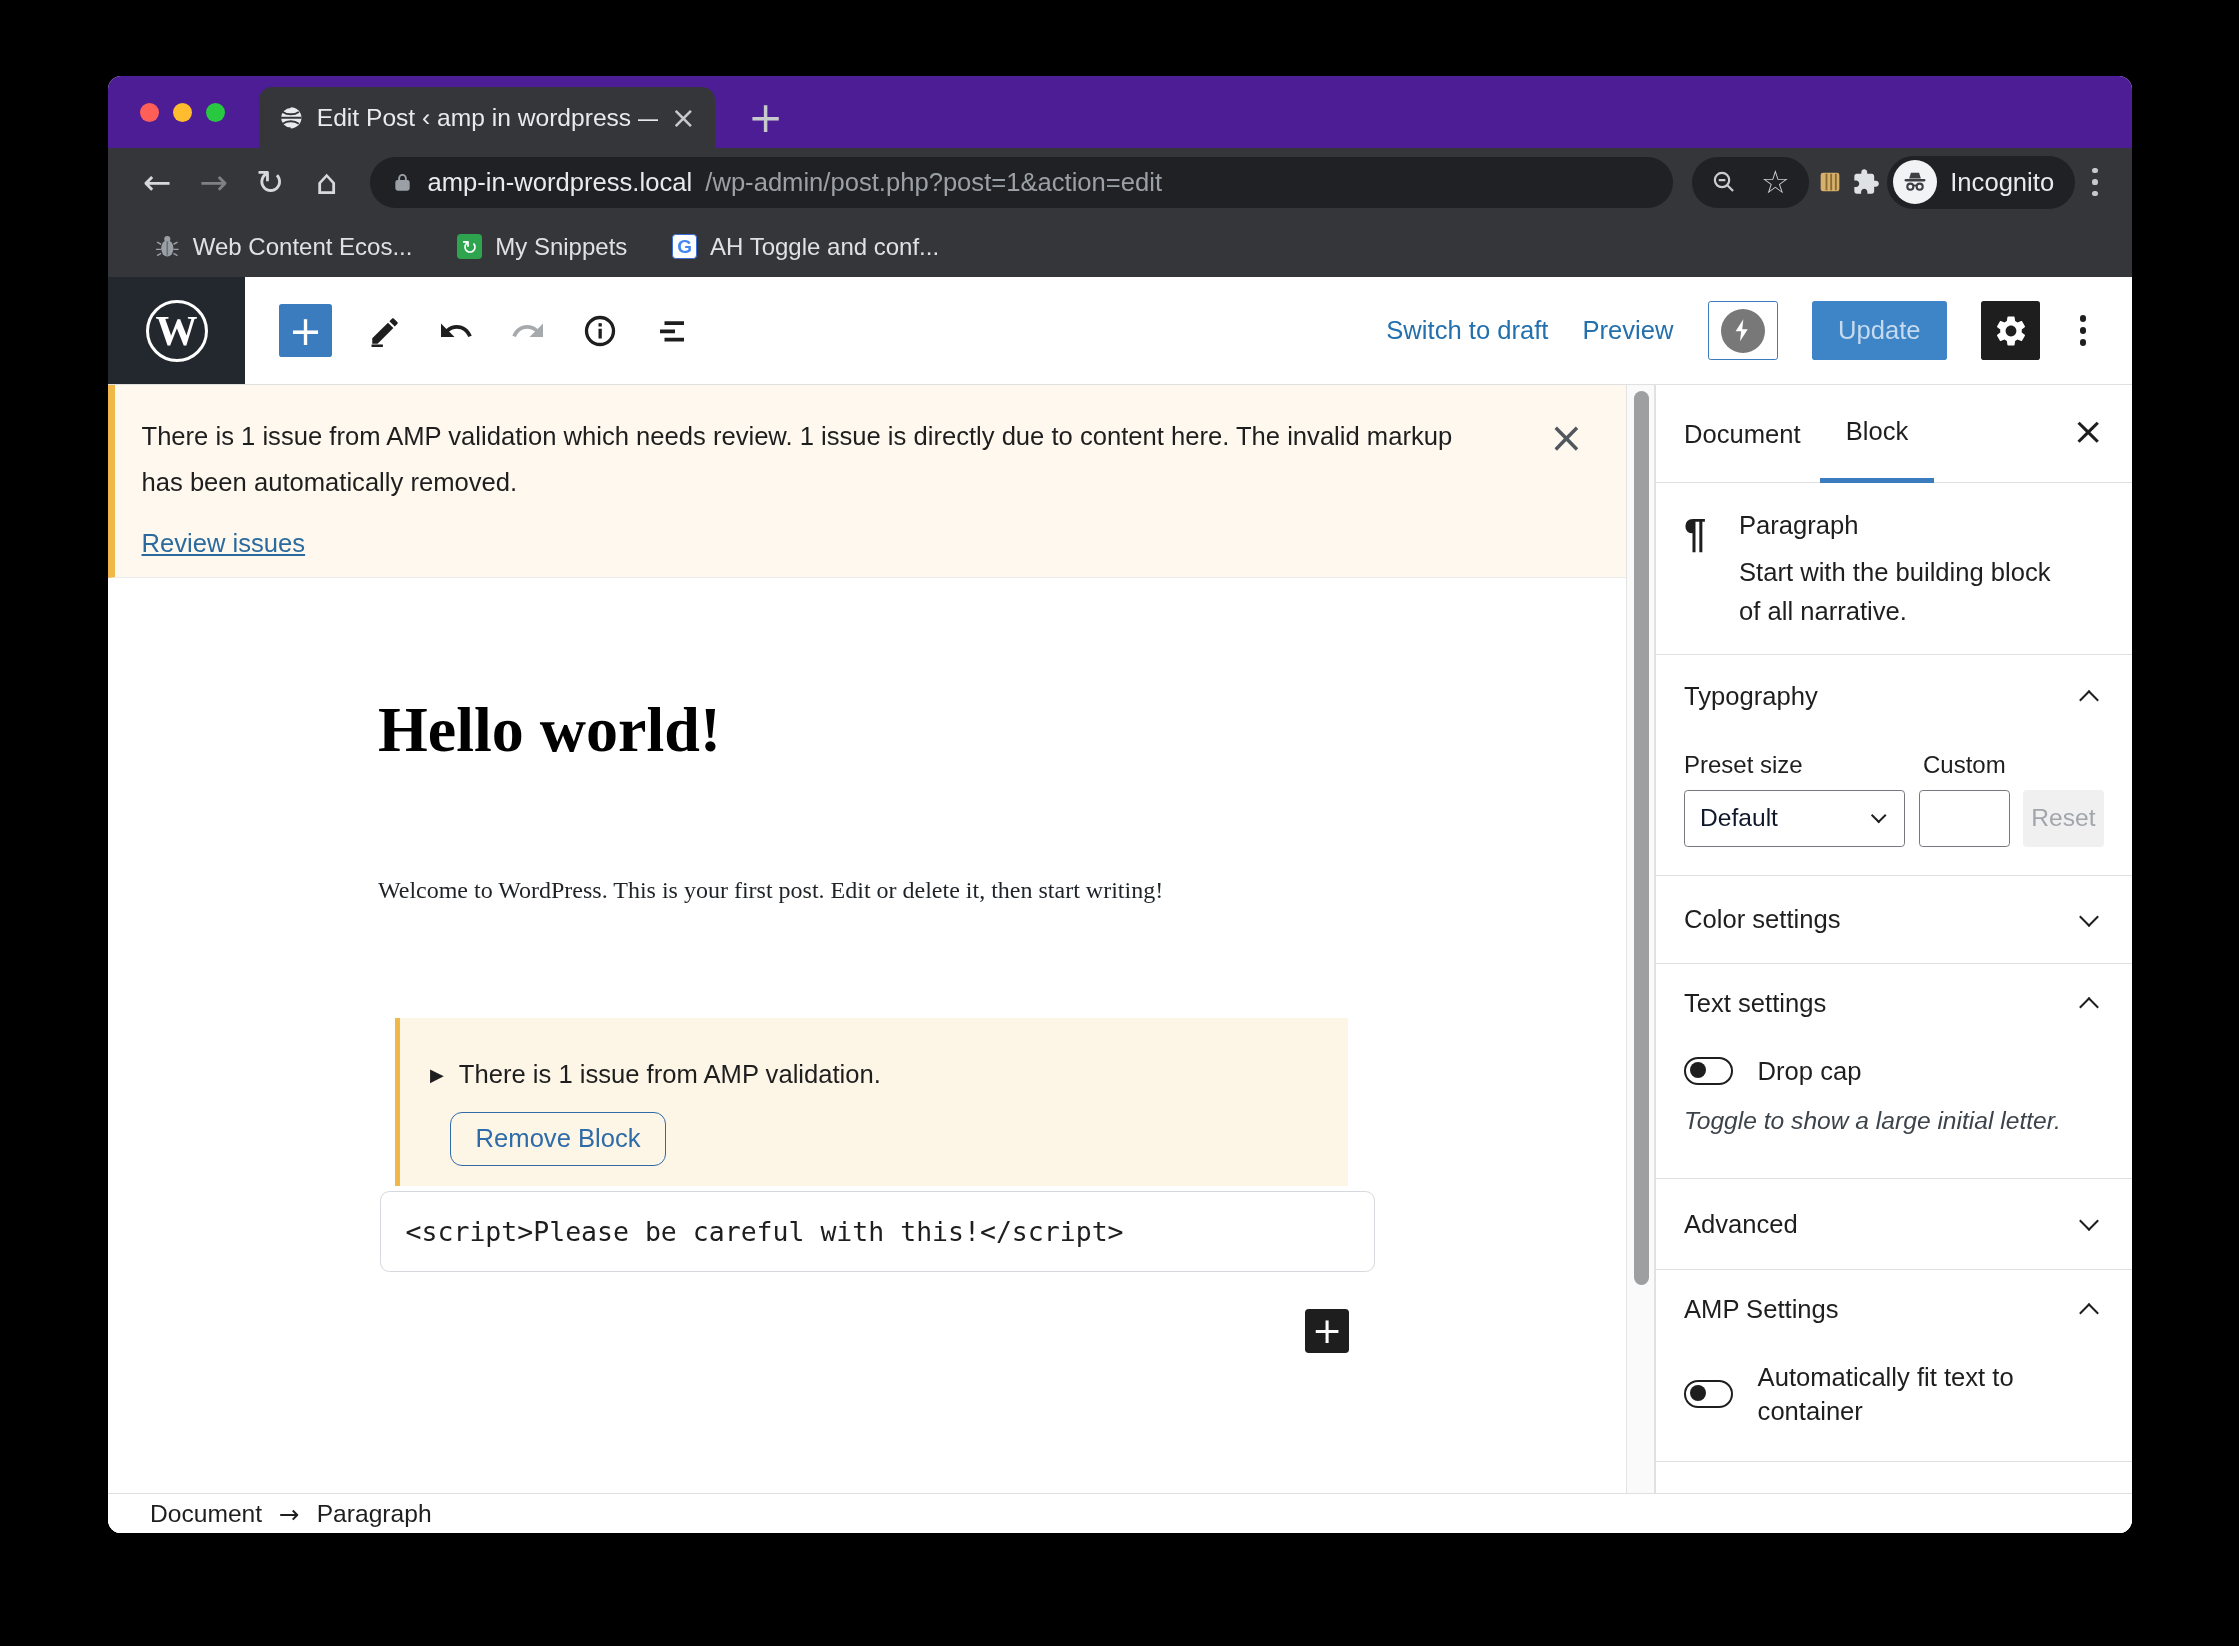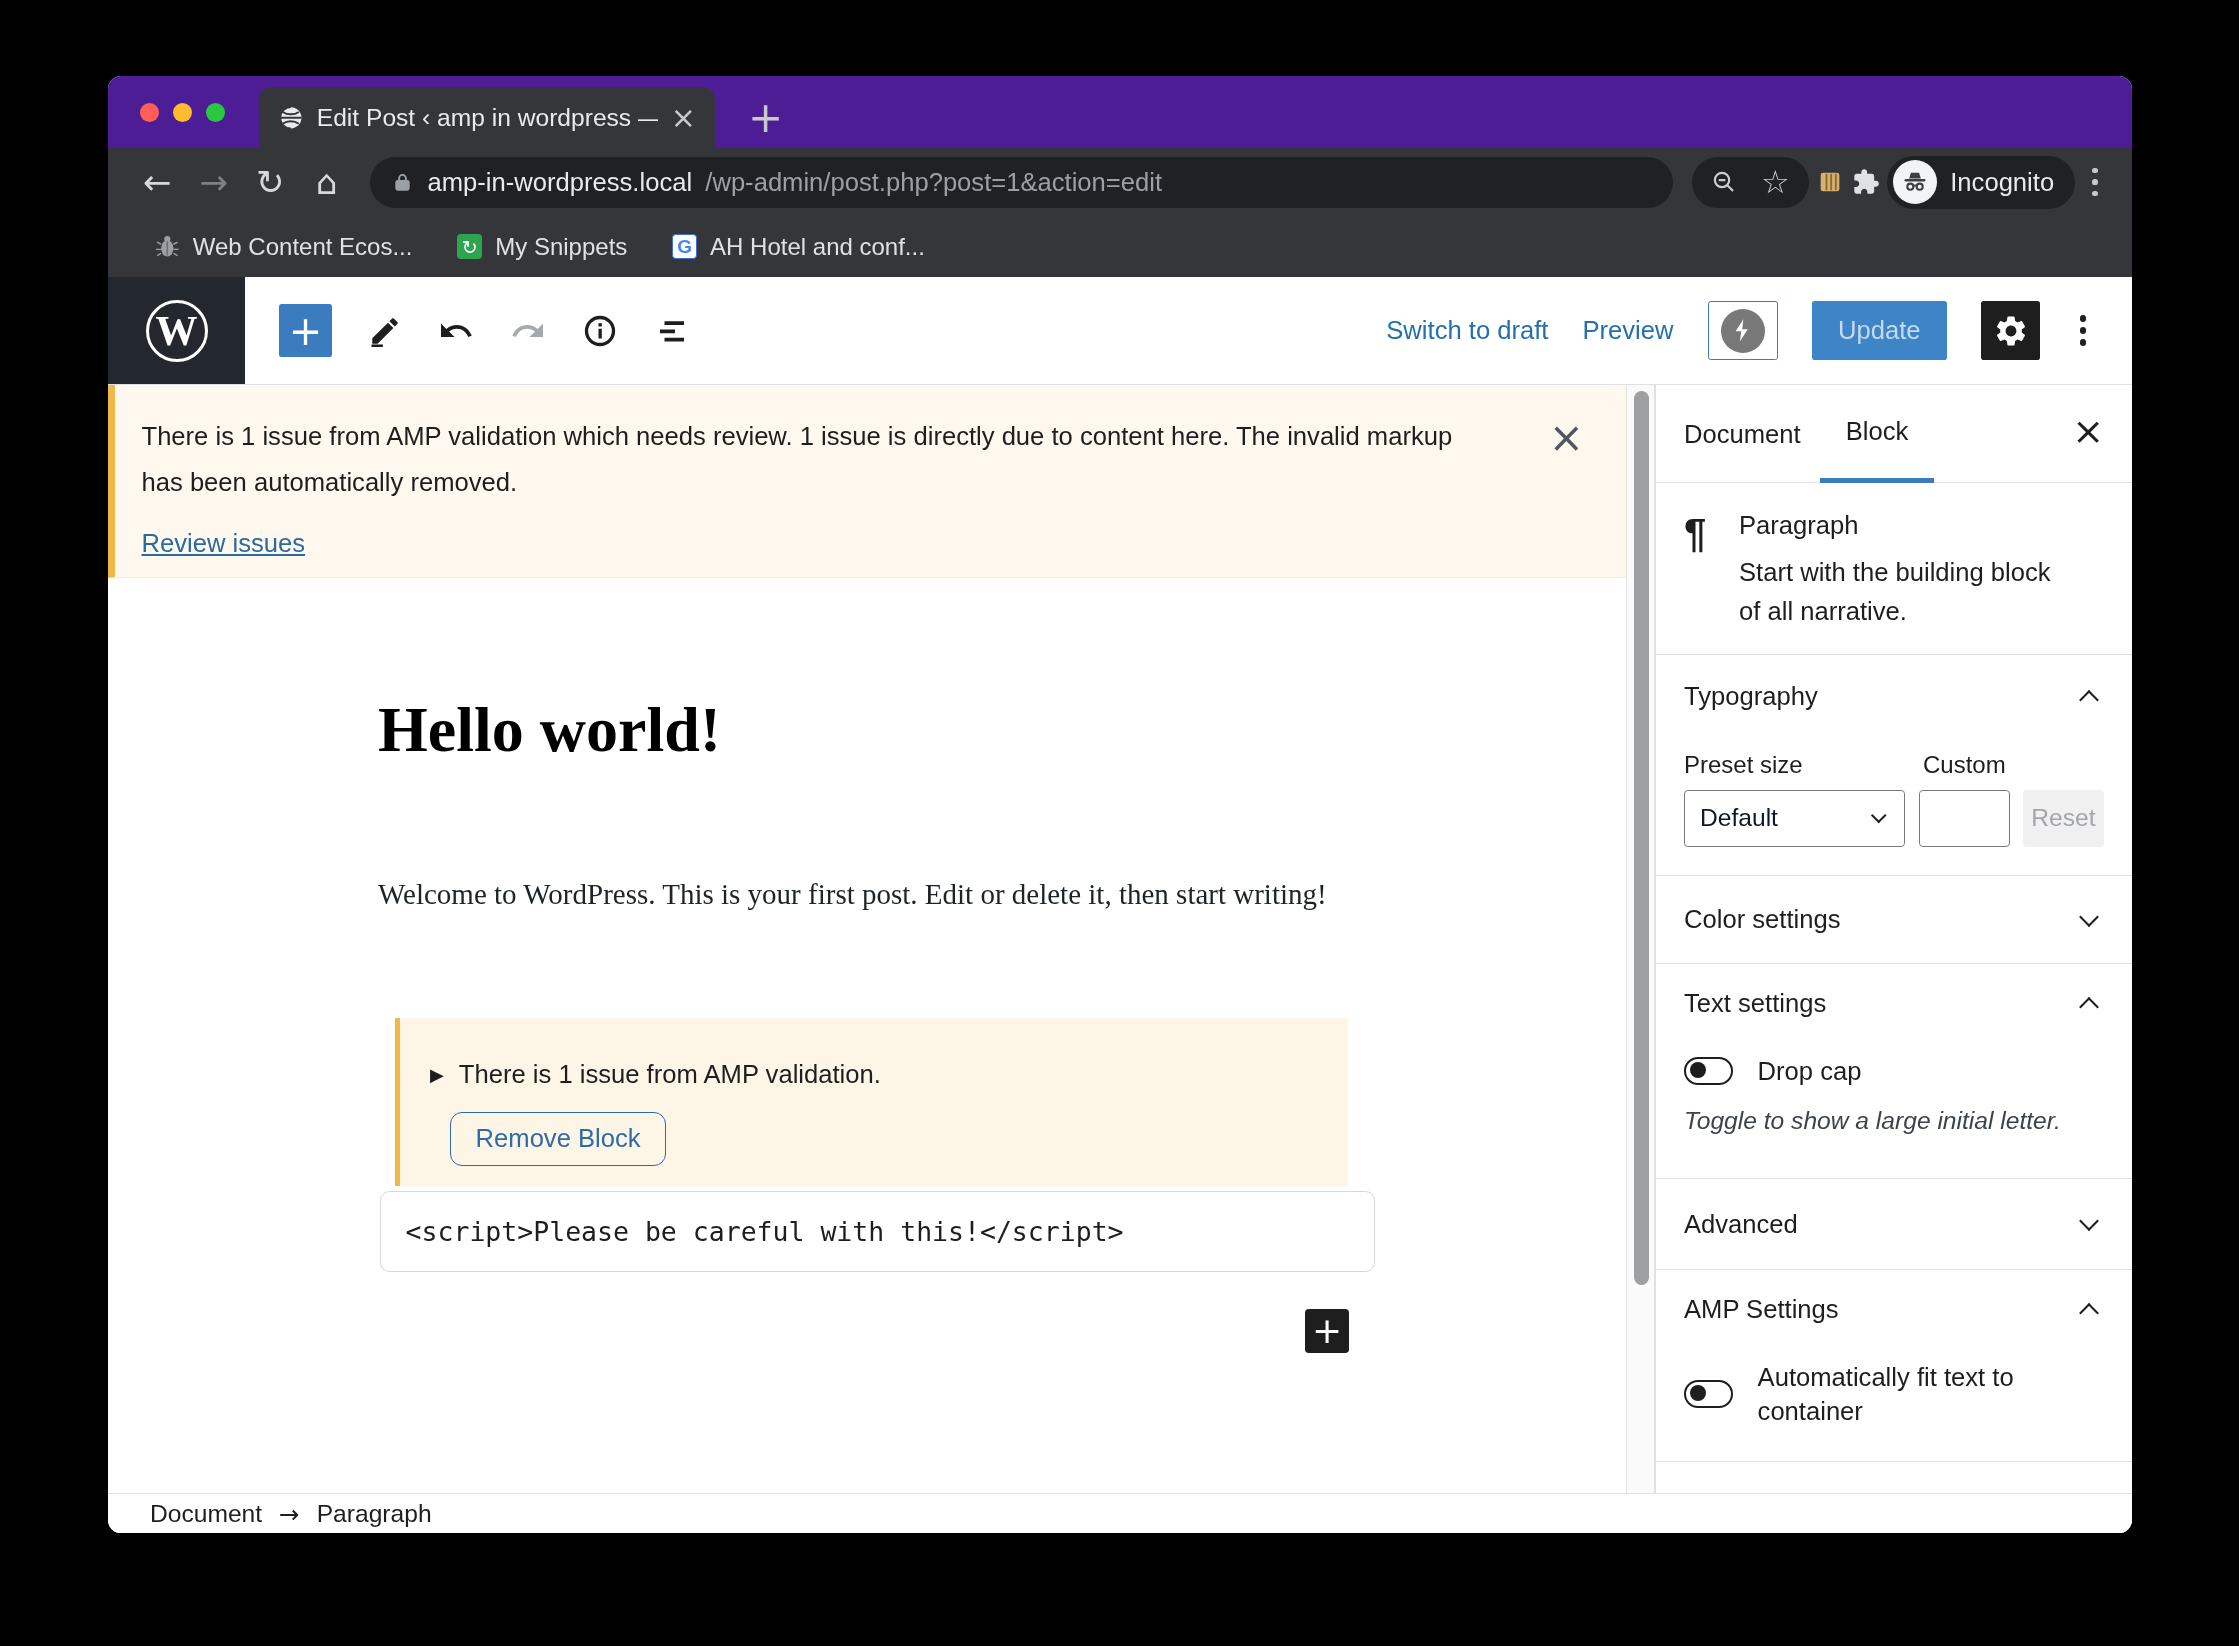--- a/index.html
+++ b/index.html
@@ -76,21 +76,21 @@
             border-left:7.6px solid #f0b849; border-bottom:0.9px solid #ececec; }
   .notice-text { position:absolute; left:26.5px; top:28px; width:1353px; font-size:25.6px; line-height:1.8; color:#1e1e1e; }
   .notice-link { position:absolute; left:26.5px; top:144px; font-size:25.6px; color:#2b6a9e; text-decoration:underline; }
   .notice-close { position:absolute; right:42px; top:32px; font-size:42px; color:#50575e; line-height:1; }
 
   
   .canvas { position:absolute; left:0; top:502px; width:1518px; height:915px; background:#fff; overflow:hidden; }
   .post-title { position:absolute; left:270px; top:115px; font-family:"Liberation Serif", serif;
                 font-weight:bold; font-size:64px; color:#000000; }
   .post-body { position:absolute; left:270px; top:291px; width:1032px; font-family:"Liberation Serif", serif;
-               font-size:29px; line-height:1.75; color:#1d2327; }
+               font-size:24px; line-height:1.75; color:#1d2327; }
   .amp-warning { position:absolute; left:287px; top:440px; width:953px; height:168px; background:#fdf6e7;
                  border-left:5.7px solid #f0b849; padding:42px 28px 0 30px; }
   .warn-summary { display:flex; align-items:center; gap:15px; font-size:25.6px; color:#1e1e1e; }
   .warn-tri { font-size:18px; color:#1e1e1e; }
   .btn-remove { margin-top:23px; display:inline-block; padding:11.4px 24.6px; border:1.9px solid #2e6ba8;
                 border-radius:12px; color:#2e6ba8; font-size:25.6px; background:transparent;margin-left:20px; }
   .codebox { position:absolute; left:272px; top:613px; width:995px; height:81px; border:1.9px solid #d5d8dc;
              border-radius:9.5px; background:#fff; display:flex; align-items:center; padding-left:24.6px; }
   .codebox span { font-family:"DejaVu Sans Mono", monospace; font-size:26.5px; color:#1e1e1e; }
   .block-inserter { position:absolute; left:1197px; top:731px; width:44px; height:44px; background:#1e1e1e;
@@ -239,21 +239,21 @@
           </svg>
       </span>
       <span>Web Content Ecos...</span>
     </span>
     <span class="bm">
       <span class="fav snip uni">↻</span>
       <span>My Snippets</span>
     </span>
     <span class="bm">
       <span class="fav g">G</span>
-      <span>AH Hotel and conf...</span>
+      <span>AH Toggle and conf...</span>
     </span>
   </div>
 
   <div class="page"></div>
 
   <div class="wp-toolbar">
     <div class="wp-logo">
       <span class="wp-w">W</span>
     </div>
     <div class="wp-left">

